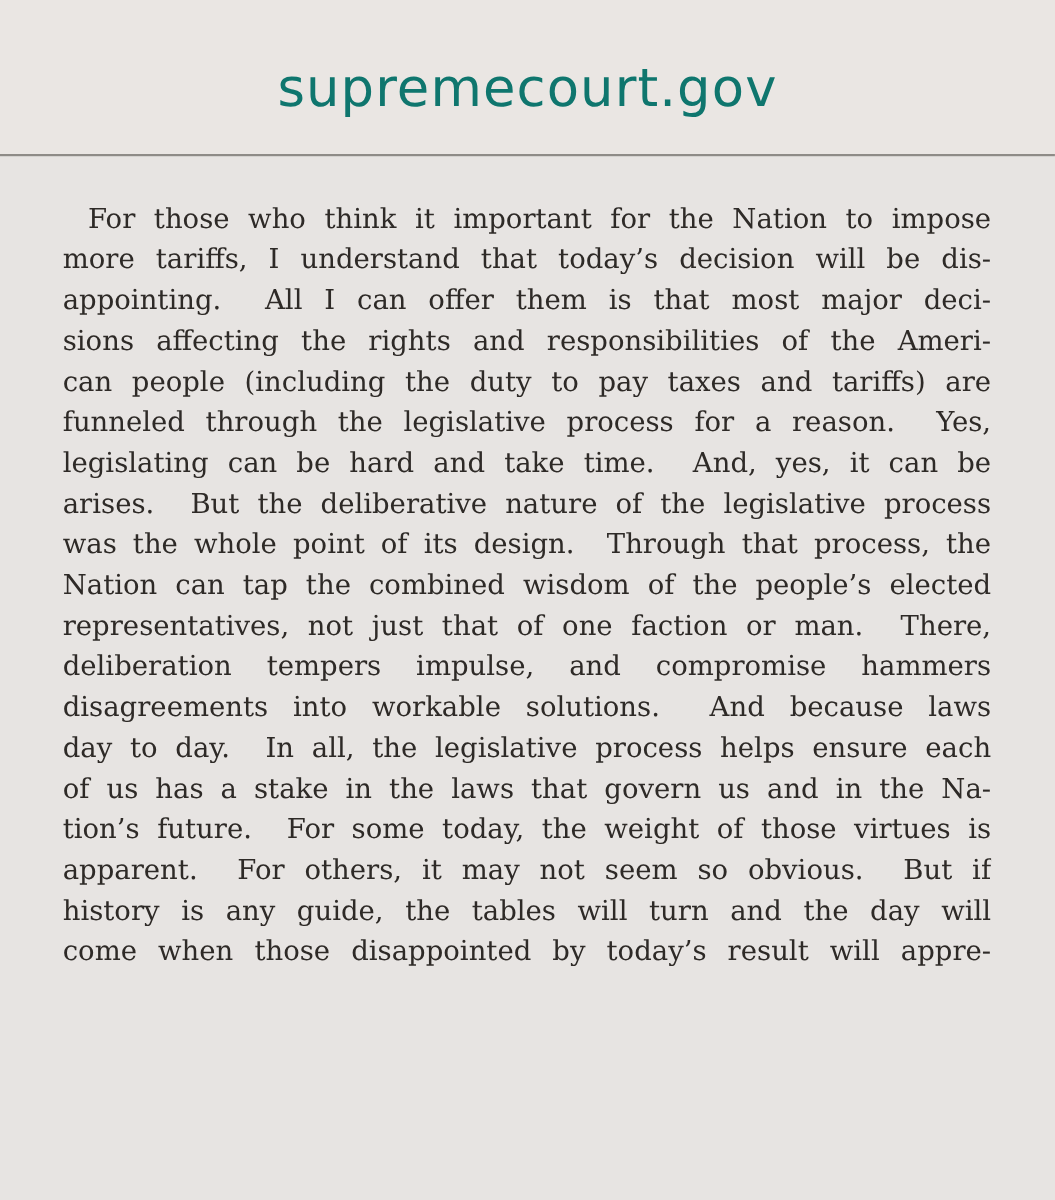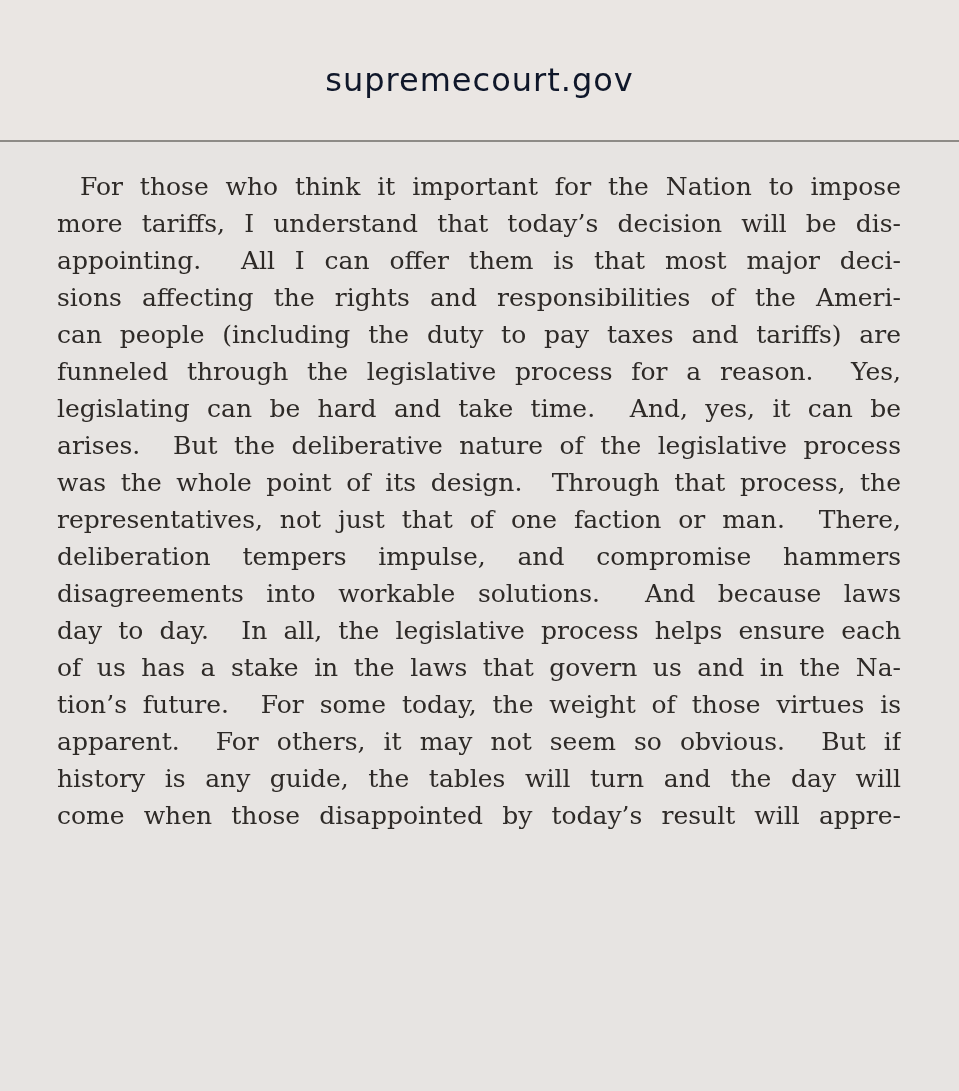--- a/index.html
+++ b/index.html
@@ -18,32 +18,32 @@
     height: 140px;
     background: #eae6e3;
     display: flex;
     align-items: center;
     justify-content: center;
     padding-top: 6px;
     box-sizing: border-box;
   }
   .url {
     font-family: "DejaVu Sans", "Liberation Sans", sans-serif;
-    font-size: 32px;
+    font-size: 48px;
     font-weight: 400;
     letter-spacing: 1px;
-    color: #0f172a;
+    color: #0f766e;
     margin-top: 14px;
   }
   .divider {
     height: 2px;
     background: #8e8b87;
   }
   .doc {
-    padding: 26px 58px 0 57px;
+    padding: 38px 58px 0 57px;
   }
   .line {
     font-family: "DejaVu Serif", "Liberation Serif", serif;
     font-size: 25px;
     line-height: 37px;
     color: #2e2a27;
     text-align: justify;
     text-align-last: justify;
     overflow: hidden;
     max-height: 37px;
@@ -64,20 +64,21 @@
     <div class="para" id="opinion-paragraph">
         <div class="line">For those who think it important for the Nation to impose</div>
         <div class="line">more tariffs, I understand that today’s decision will be dis-</div>
         <div class="line">appointing.&nbsp; All I can offer them is that most major deci-</div>
         <div class="line">sions affecting the rights and responsibilities of the Ameri-</div>
         <div class="line">can people (including the duty to pay taxes and tariffs) are</div>
         <div class="line">funneled through the legislative process for a reason.&nbsp; Yes,</div>
         <div class="line">legislating can be hard and take time.&nbsp; And, yes, it can be</div>
         <div class="line">arises.&nbsp; But the deliberative nature of the legislative process</div>
         <div class="line">was the whole point of its design.&nbsp; Through that process, the</div>
+        <div class="line">Nation can tap the combined wisdom of the people’s elected</div>
         <div class="line">representatives, not just that of one faction or man.&nbsp; There,</div>
         <div class="line">deliberation tempers impulse, and compromise hammers</div>
         <div class="line">disagreements into workable solutions.&nbsp; And because laws</div>
         <div class="line">day to day.&nbsp; In all, the legislative process helps ensure each</div>
         <div class="line">of us has a stake in the laws that govern us and in the Na-</div>
         <div class="line">tion’s future.&nbsp; For some today, the weight of those virtues is</div>
         <div class="line">apparent.&nbsp; For others, it may not seem so obvious.&nbsp; But if</div>
         <div class="line">history is any guide, the tables will turn and the day will</div>
         <div class="line">come when those disappointed by today’s result will appre-</div>
       </div>

